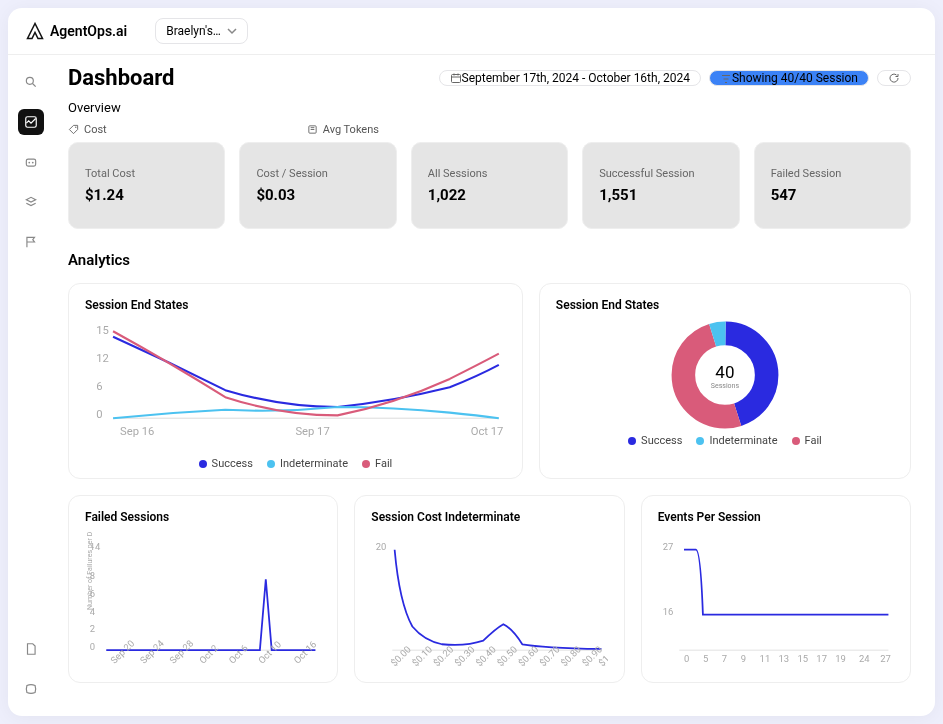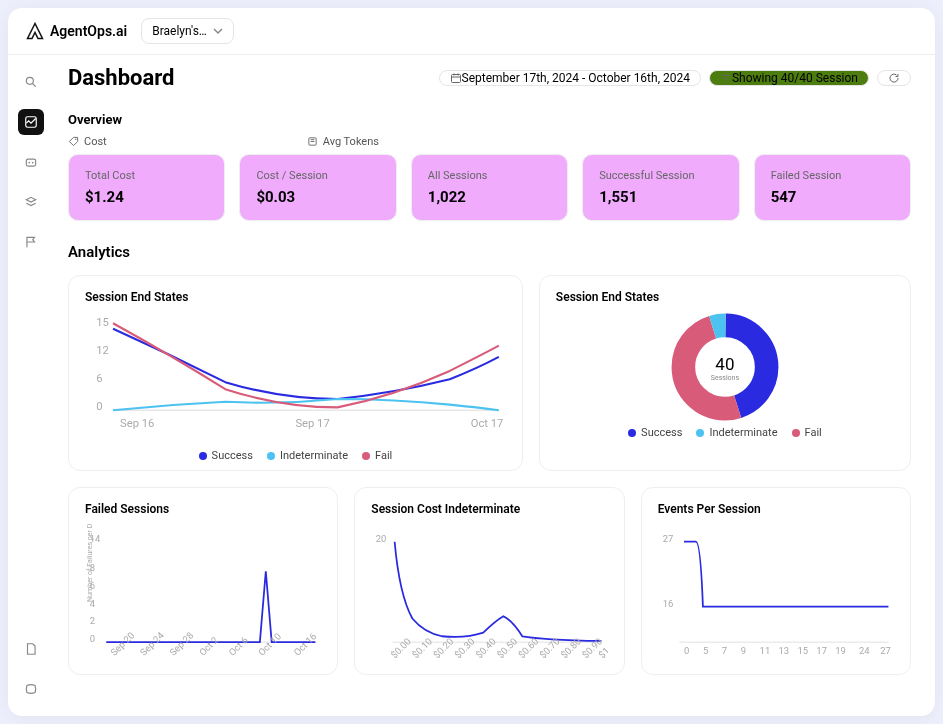--- a/index.html
+++ b/index.html
@@ -1,39 +1,39 @@
 <!DOCTYPE html>
 <html><head>
 <meta charset="utf-8">
 <style>
 * { margin:0; padding:0; box-sizing:border-box; font-family:-apple-system,BlinkMacSystemFont,"Segoe UI",Roboto,sans-serif; }
 body { background:#eeeffc; width:943px; height:724px; overflow:hidden; }
 .app { background:#fff; margin:8px; border-radius:14px; height:708px; display:flex; flex-direction:column; box-shadow:0 2px 20px rgba(0,0,0,0.05); }
 .topbar { display:flex; align-items:center; padding:10px 18px; border-bottom:1px solid #eee; }
 .logo { display:flex; align-items:center; gap:6px; font-weight:600; font-size:14px; }
 .logo-mark { width:18px; height:18px; }
-.org-picker { margin-left:14px; border:1px solid #e5e5e8; border-radius:8px; padding:5px 10px; font-size:12px; display:flex; align-items:center; gap:6px; cursor:pointer; }
+.org-picker { margin-left:28px; border:1px solid #e5e5e8; border-radius:8px; padding:5px 10px; font-size:12px; display:flex; align-items:center; gap:6px; cursor:pointer; }
 .user { margin-left:auto; display:flex; align-items:center; gap:8px; font-size:13px; cursor:pointer; }
 .avatar { width:22px; height:22px; border-radius:50%; background:#333; display:inline-block; }
 .body { display:flex; flex:1; overflow:hidden; }
 .sidebar { width:46px; display:flex; flex-direction:column; align-items:center; padding:14px 0; gap:14px; }
 .sb-icon { width:26px; height:26px; display:flex; align-items:center; justify-content:center; border-radius:6px; cursor:pointer; color:#888; }
 .sb-icon.active { background:#111; color:#fff; }
 .sb-spacer { flex:1; }
 .main { flex:1; padding:10px 24px 20px 14px; overflow:auto; }
 .page-head { display:flex; align-items:center; margin-bottom:8px; }
 .page-head h1 { font-size:22px; font-weight:700; }
 .controls { margin-left:auto; display:flex; gap:8px; }
 .ctrl { border:1px solid #e5e5e8; border-radius:8px; padding:0 10px; font-size:12px; background:#fff; display:flex; align-items:center; cursor:pointer; }
-.ctrl.sessions { background:#4d7c0f;align-items:flex-end; }
-.overview-label { font-size:13px; font-weight:700; margin:22px 0 8px; }
+.ctrl.sessions { background:#3b82f6;align-items:flex-end; }
+.overview-label { font-size:13px; font-weight:400; margin:10px 0 8px; }
 .ov-icons { display:flex; gap:200px; font-size:11px; color:#555; margin-bottom:6px; }
 .ov-icons span { display:flex; align-items:center; gap:5px; }
 .cards { display:flex; gap:14px; margin-bottom:22px; }
-.card { flex:1; border:1px solid #eee; border-radius:10px; padding:14px 16px; background:#f0abfc; }
+.card { flex:1; border:1px solid #eee; border-radius:10px; padding:24px 16px; background:#e5e5e5; }
 .card .lbl { font-size:11px; color:#666; margin-bottom:6px; }
 .card .val { font-size:15px; font-weight:700; }
 .analytics-label { font-size:15px; font-weight:600; margin-bottom:14px; }
 .grid { display:grid; grid-template-columns:1.1fr 0.9fr; gap:16px; margin-bottom:16px; }
 .grid3 { display:grid; grid-template-columns:1fr 1fr 1fr; gap:16px; }
 .panel { border:1px solid #eee; border-radius:12px; padding:14px 16px 8px; background:#fff; }
 .panel h3 { font-size:12px; font-weight:600; margin-bottom:8px; }
 .legend { display:flex; gap:14px; justify-content:center; font-size:11px; color:#444; margin-top:4px; }
 .legend span { display:flex; align-items:center; gap:5px; }
 .dot { width:8px; height:8px; border-radius:50%; display:inline-block; }

